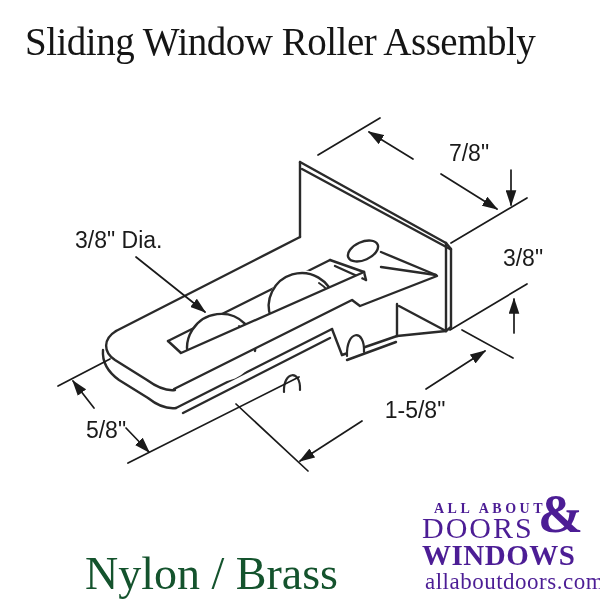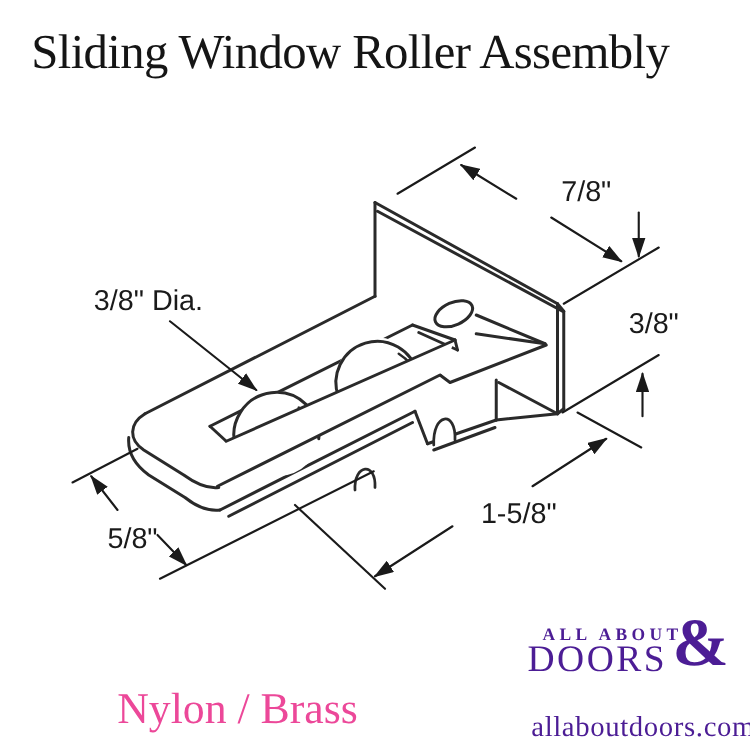--- a/index.html
+++ b/index.html
@@ -6,21 +6,21 @@
   body{
     width:600px;height:600px;background:#ffffff;position:relative;
     font-family:"Liberation Serif", serif;overflow:hidden;
   }
   .title{
     position:absolute;top:19px;left:25px;width:485px;text-align:center;
     font-size:39px;color:#151515;white-space:nowrap;letter-spacing:-0.5px;
   }
   .material{
     position:absolute;top:547px;left:85px;width:210px;text-align:center;
-    font-size:35px;color:#ec4899;white-space:nowrap;
+    font-size:46px;color:#14532d;white-space:nowrap;
   }
   .drawing{position:absolute;left:0;top:0;}
   .logo{position:absolute;left:420px;top:495px;width:175px;height:100px;color:#4c1d95;}
   .logo div{position:absolute;white-space:nowrap;font-family:"Liberation Serif",serif;}
   .logo .l1{left:14px;top:6px;font-size:14px;letter-spacing:3.5px;font-weight:600;}
   .logo .amp{left:118px;top:-12px;font-size:54px;font-weight:bold;}
   .logo .l2{left:2px;top:16px;font-size:30px;font-weight:normal;letter-spacing:2px;}
   .logo .l3{left:2px;top:44px;font-size:29px;font-weight:bold;letter-spacing:0.5px;}
   .logo .l4{left:5px;top:74px;font-size:23px;font-weight:normal;letter-spacing:0.5px;}
   .dimtext{font-family:"Liberation Sans",sans-serif;font-size:23px;fill:#1a1a1a;}
@@ -131,14 +131,15 @@
   <text class="dimtext" x="106" y="438" text-anchor="middle">5/8"</text>
   <text class="dimtext" x="415" y="418" text-anchor="middle">1-5/8"</text>
 </svg>
 
 <div class="material">Nylon / Brass</div>
 
 <div class="logo">
   <div class="l1">ALL ABOUT</div>
   <div class="amp">&amp;</div>
   <div class="l2">DOORS</div>
+  <div class="l3">WINDOWS</div>
   <div class="l4">allaboutdoors.com</div>
 </div>
 
 </body></html>

